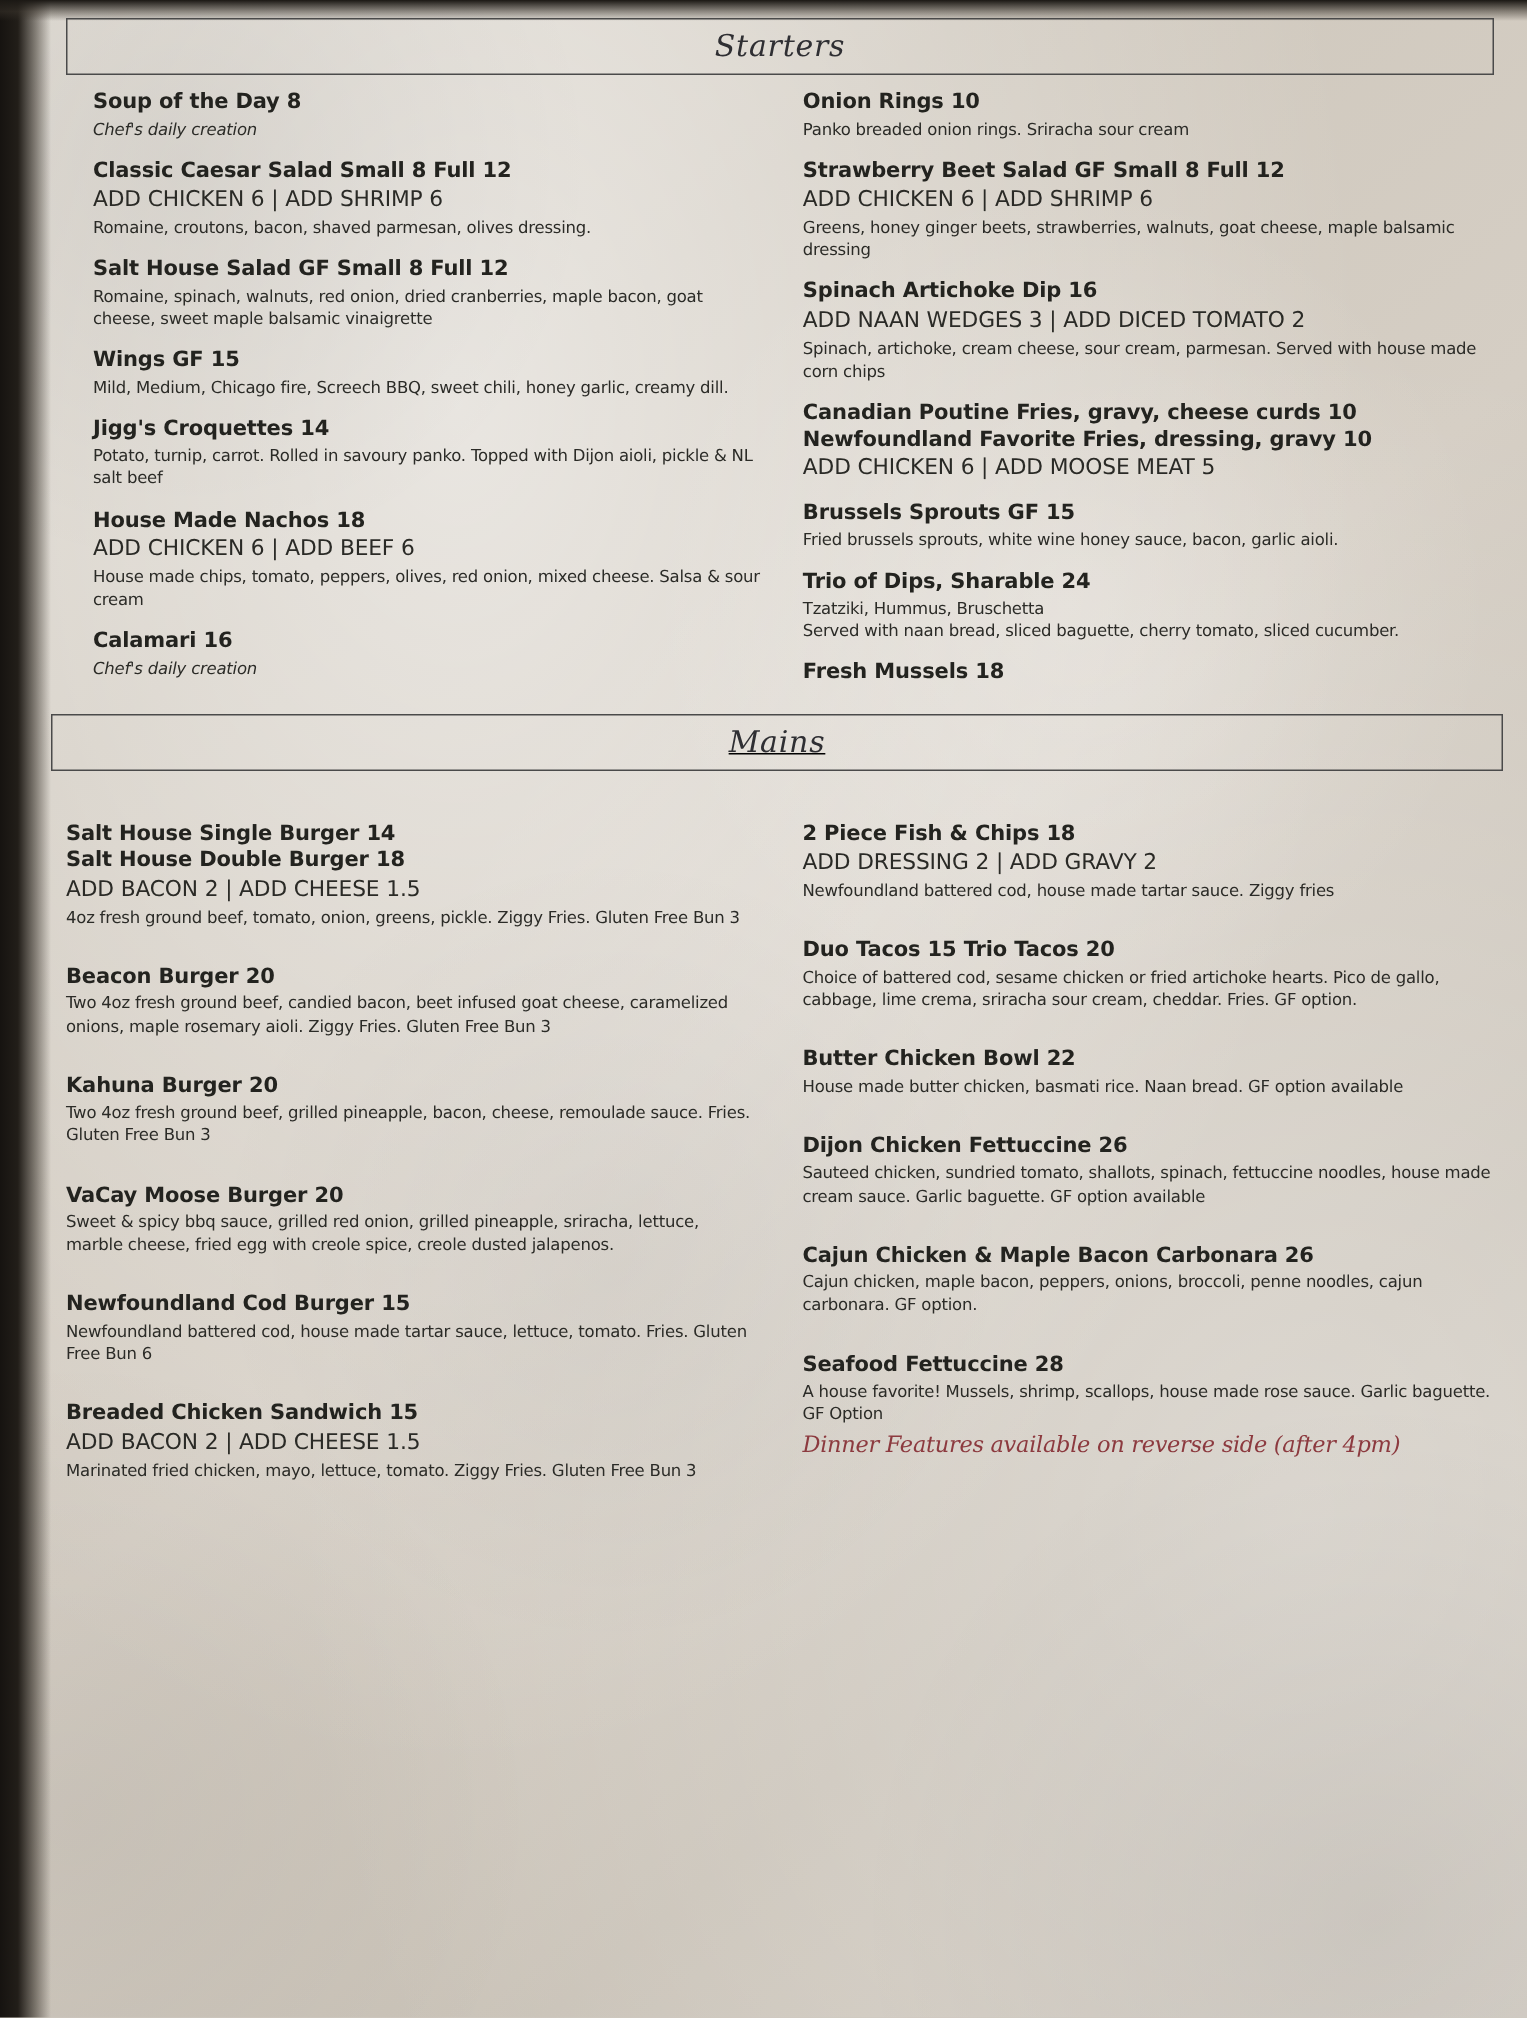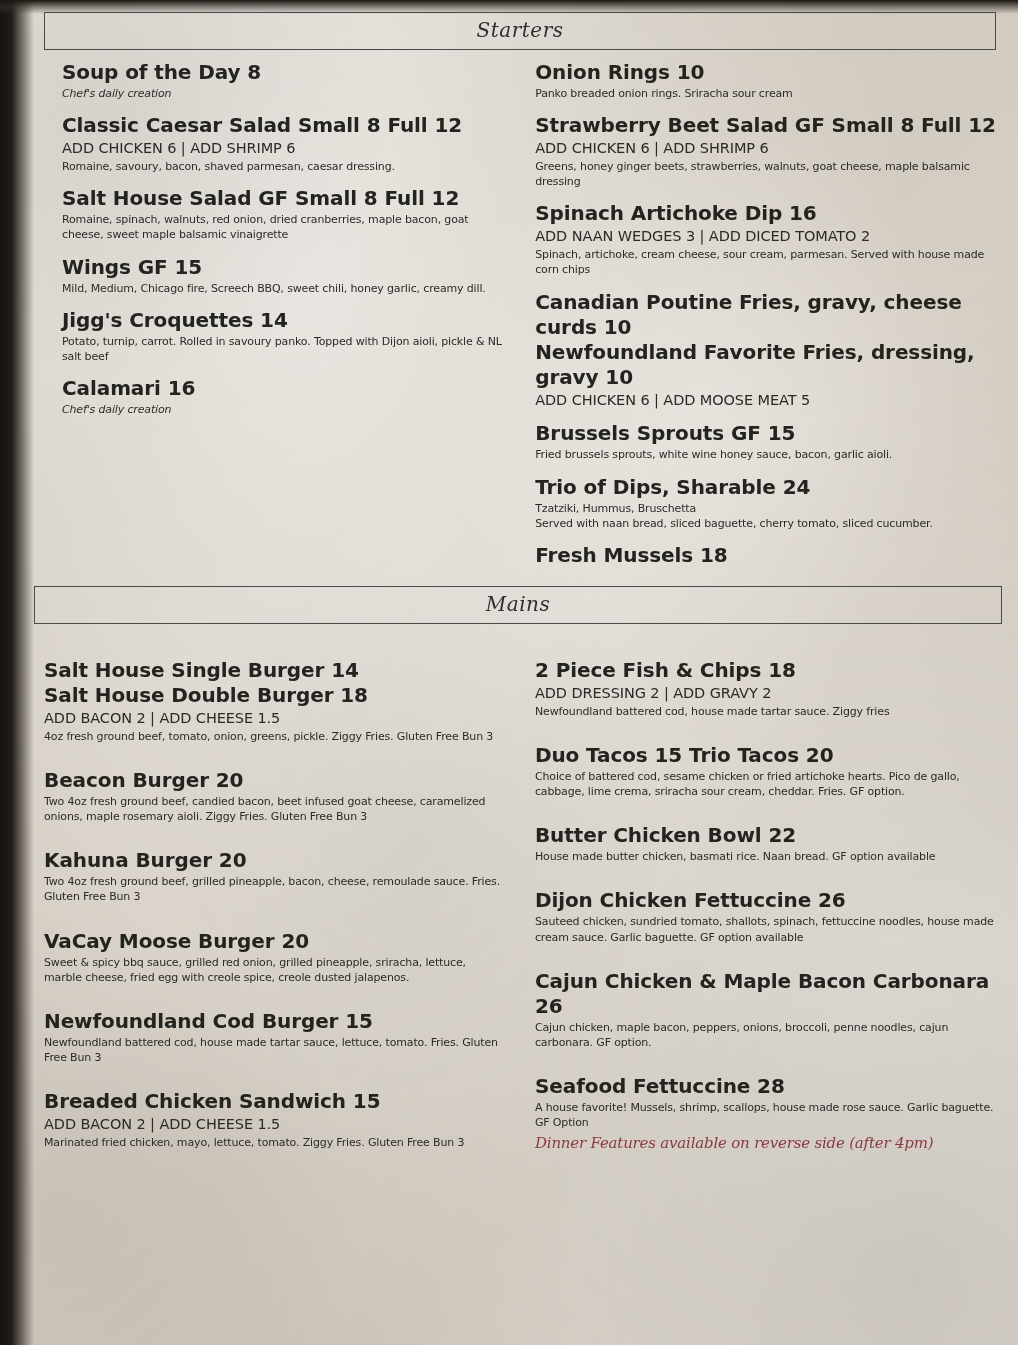--- a/index.html
+++ b/index.html
@@ -67,38 +67,39 @@
   .section-banner .title {
     font-family: "DejaVu Serif", serif;
     font-style: italic;
     font-size: 20px;
     color: #2f2f33;
     letter-spacing: 0.5px;
   }
   #mains-banner {
     margin-left: -10px;
     margin-right: -6px;
+    text-decoration: underline;
   }
   .columns {
     display: flex;
     gap: 26px;
   }
   .col {
     width: 50%;
     box-sizing: border-box;
   }
   .col.left { padding-left: 18px; }
   .col.right { padding-left: 2px; }
   #mains .col.left { padding-left: 0px; }
   .item {
     margin-bottom: 12px;
   }
   .item-head {
     font-weight: bold;
-    font-size: 20px;
+    font-size: 14px;
     color: #23231f;
     line-height: 1.25;
     letter-spacing: -0.1px;
   }
   .add-line {
     font-size: 14.5px;
     color: #2a2a26;
     line-height: 1.3;
     margin-top: 1px;
     letter-spacing: -0.1px;
@@ -141,38 +142,43 @@
         <div class="col left">
 
           <div class="item">
             <div class="item-head">Soup of the Day        8</div>
             <div class="desc italic">Chef's daily creation</div>
           </div>
 
           <div class="item">
             <div class="item-head">Classic Caesar Salad          Small  8      Full 12</div>
             <div class="add-line">ADD CHICKEN   6  |  ADD SHRIMP   6</div>
-            <div class="desc">Romaine, savoury, bacon, shaved parmesan, caesar dressing.</div>
+            <div class="desc">Romaine, croutons, bacon, shaved parmesan, olives dressing.</div>
           </div>
 
           <div class="item">
             <div class="item-head">Salt House Salad    GF        Small  8      Full 12</div>
             <div class="desc">Romaine, spinach, walnuts, red onion, dried cranberries, maple bacon, goat cheese, sweet maple balsamic vinaigrette</div>
           </div>
 
           <div class="item">
             <div class="item-head">Wings  GF       15</div>
             <div class="desc">Mild, Medium, Chicago fire, Screech BBQ, sweet chili, honey garlic, creamy dill.</div>
           </div>
 
           <div class="item">
             <div class="item-head">Jigg's Croquettes       14</div>
             <div class="desc">Potato, turnip, carrot. Rolled in savoury panko. Topped with Dijon aioli, pickle &amp; NL salt beef</div>
           </div>
 
+          <div class="item">
+            <div class="item-head">House Made Nachos       18</div>
+            <div class="add-line">ADD CHICKEN   6  |  ADD BEEF   6</div>
+            <div class="desc">House made chips, tomato, peppers, olives, red onion, mixed cheese. Salsa &amp; sour cream</div>
+          </div>
 
           <div class="item">
             <div class="item-head">Calamari       16</div>
             <div class="desc italic">Chef's daily creation</div>
           </div>
 
         </div>
         <div class="col right">
 
           <div class="item">
@@ -241,21 +247,21 @@
             <div class="desc">Two 4oz fresh ground beef, grilled pineapple, bacon, cheese, remoulade sauce. Fries. Gluten Free Bun   3</div>
           </div>
 
           <div class="item">
             <div class="item-head">VaCay Moose Burger       20</div>
             <div class="desc">Sweet &amp; spicy bbq sauce, grilled red onion, grilled pineapple, sriracha, lettuce, marble cheese, fried egg with creole spice, creole dusted jalapenos.</div>
           </div>
 
           <div class="item">
             <div class="item-head">Newfoundland Cod Burger       15</div>
-            <div class="desc">Newfoundland battered cod, house made tartar sauce, lettuce, tomato. Fries. Gluten Free Bun   3</div>
+            <div class="desc">Newfoundland battered cod, house made tartar sauce, lettuce, tomato. Fries. Gluten Free Bun   6</div>
           </div>
 
           <div class="item">
             <div class="item-head">Breaded Chicken Sandwich    15</div>
             <div class="add-line">ADD BACON   2  |  ADD CHEESE   1.5</div>
             <div class="desc">Marinated fried chicken, mayo, lettuce, tomato. Ziggy Fries. Gluten Free Bun  3</div>
           </div>
 
         </div>
         <div class="col right">

